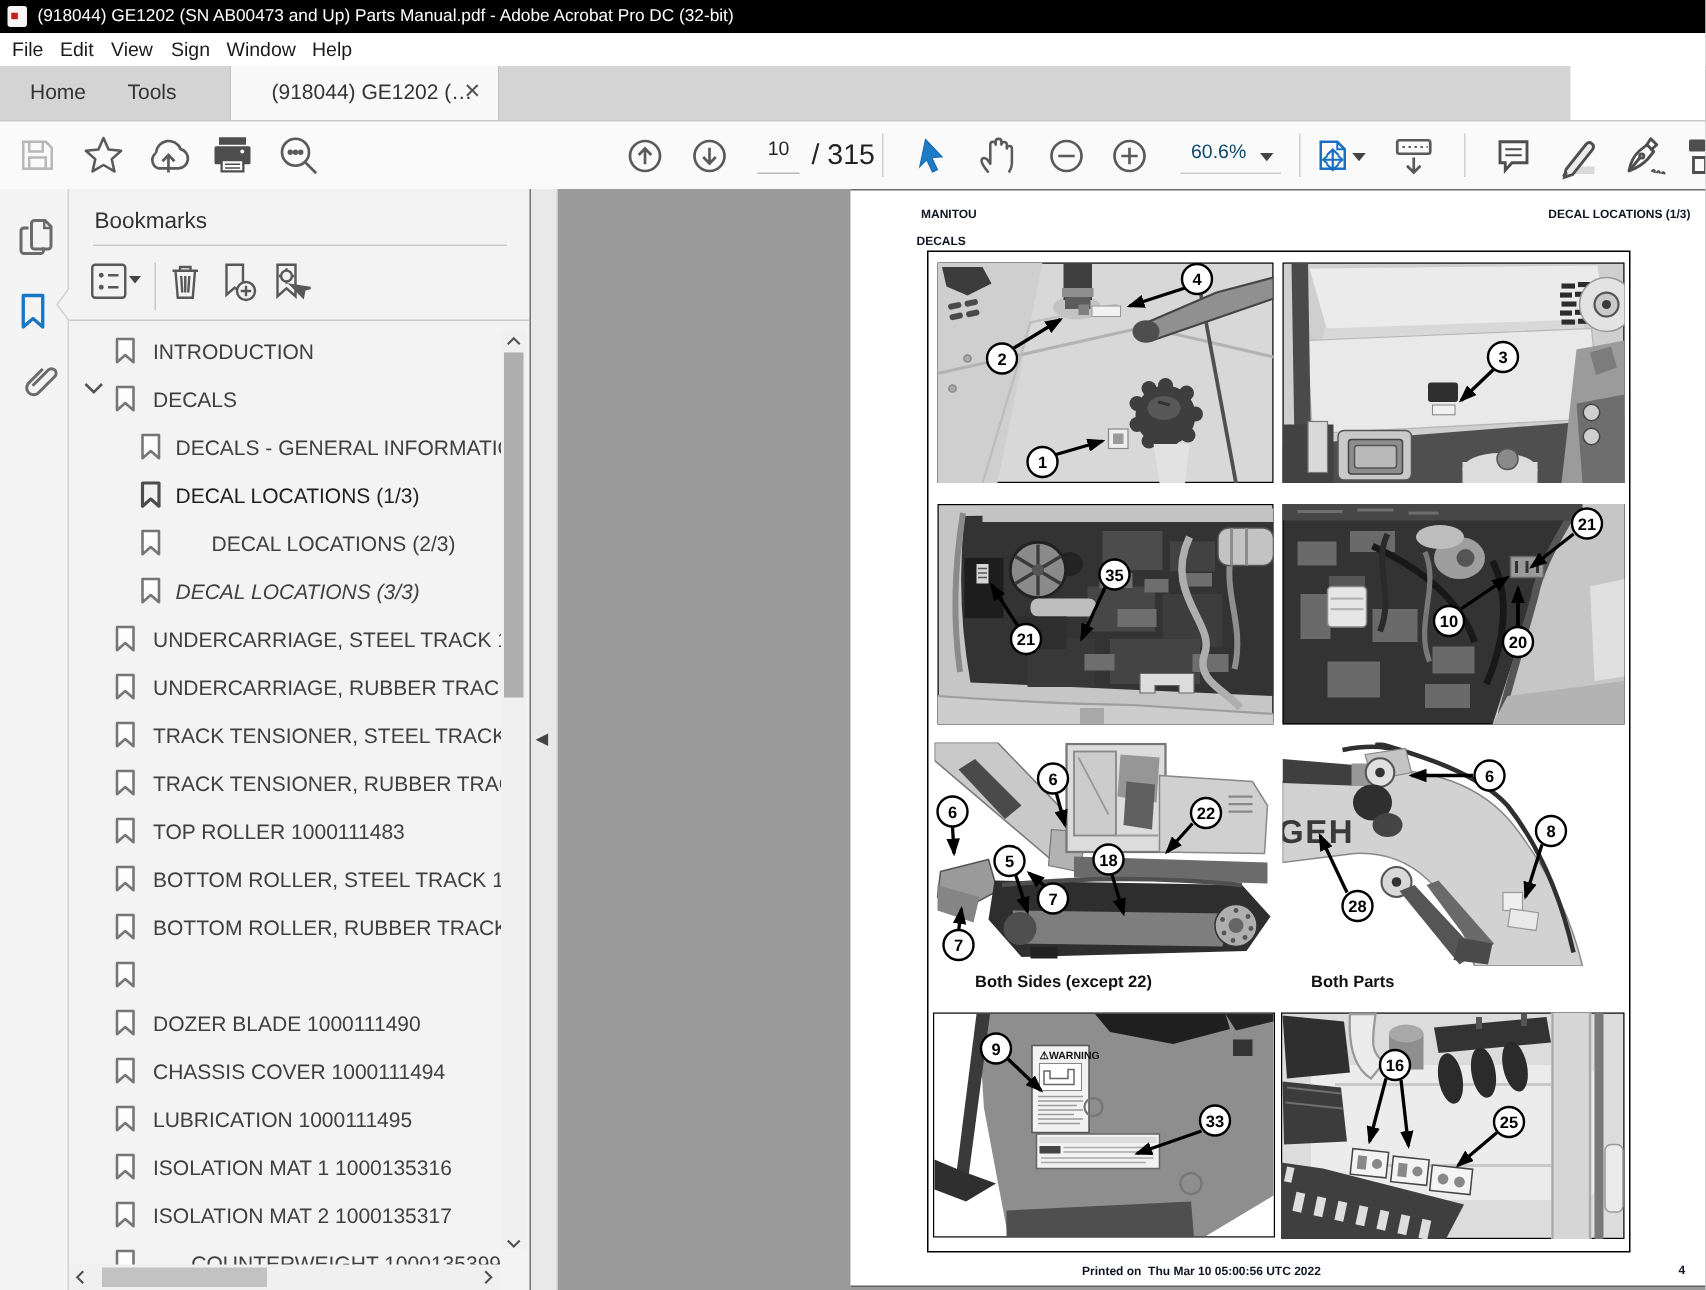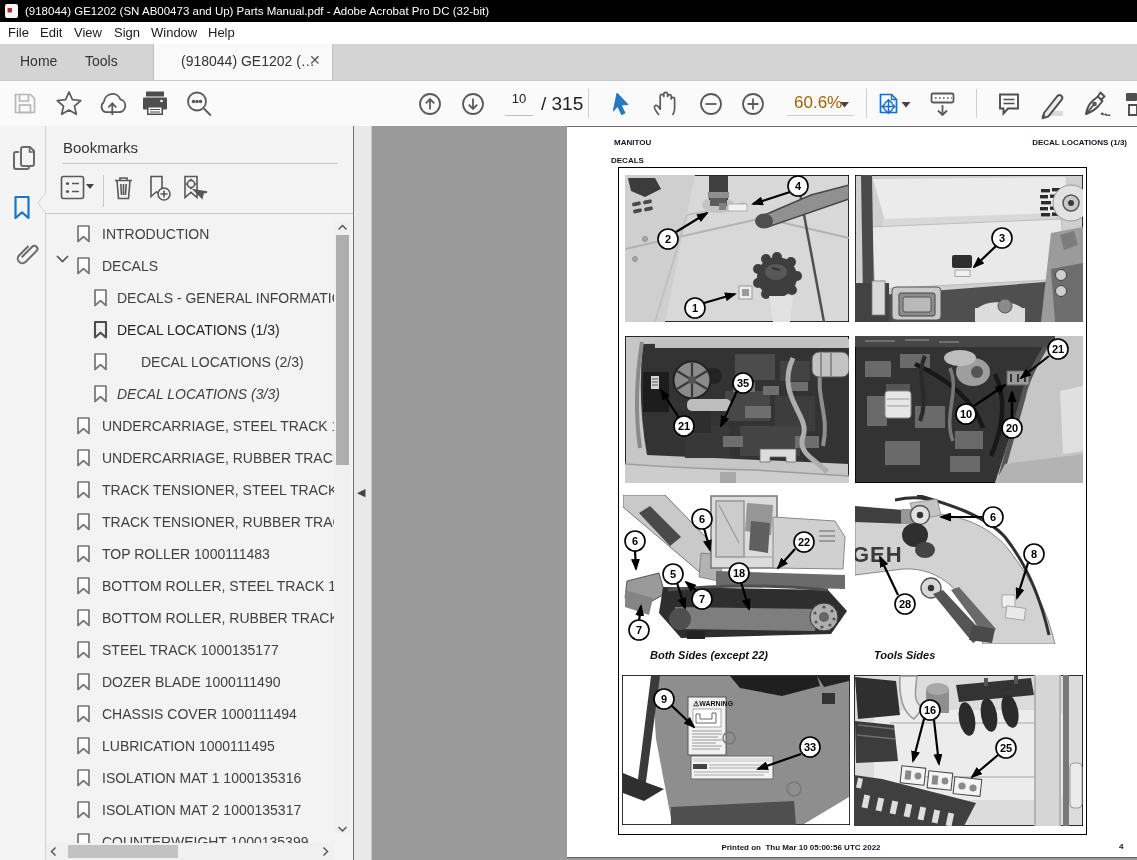--- a/index.html
+++ b/index.html
@@ -7,55 +7,55 @@
   .abs{position:absolute;}
   
   #titlebar{left:0;top:0;width:1137px;height:22px;background:#000;}
   #titlebar .ttext{position:absolute;left:25px;top:5px;color:#fff;font-size:11.5px;}
   #pdficon{position:absolute;left:5px;top:4px;width:13px;height:14px;background:#f6f6f6;border-radius:2px;}
   #pdficon span{position:absolute;left:2px;top:1px;color:#c11e1e;font-size:9px;font-weight:bold;}
   
   #menubar{left:0;top:22px;width:1137px;height:22px;background:#ffffff;color:#1a1a1a;font-size:13px;}
   #menubar span{position:absolute;top:3px;}
   
-  #tabbar{left:0;top:44px;width:1137px;height:36px;background:#d4d4d4;font-size:14px;color:#333;}
+  #tabbar{left:0;top:44px;width:1047px;height:36px;background:#d4d4d4;font-size:14px;color:#333;}
   #tabbar .tab{position:absolute;top:9px;}
   #activetab{position:absolute;left:153px;top:0;width:178px;height:36px;background:#f9f9f9;border-left:1px solid #c0c0c0;border-right:1px solid #c0c0c0;}
   #activetab .label{position:absolute;left:27px;top:9px;font-size:14px;color:#333;white-space:nowrap;}
   #activetab .x{position:absolute;left:155px;top:8px;font-size:14px;color:#555;}
   
   #toolbar{left:0;top:80px;width:1137px;height:45px;background:#fafafa;border-top:1px solid #c9c9c9;border-bottom:1px solid #d6d6d6;}
   #toolbar svg{position:absolute;}
   .tdivider{position:absolute;top:8px;width:1px;height:29px;background:#cfcfcf;}
   #pagenum{position:absolute;left:505px;top:91px;width:28px;height:24px;font-size:13px;color:#222;text-align:center;border-bottom:1px solid #bbb;}
   #pagetotal{position:absolute;left:541px;top:93px;font-size:19px;color:#222;}
-  #zoomtext{position:absolute;left:794px;top:93px;font-size:17px;color:#a16207;}
+  #zoomtext{position:absolute;left:794px;top:93px;font-size:13px;color:#0c4a6e;}
   #zoomline{position:absolute;left:787px;top:115px;width:67px;height:1px;background:#ccc;}
   
   #sidebar{left:0;top:126px;width:46px;height:734px;background:#f4f4f4;}
   
   #panel{left:46px;top:126px;width:307px;height:734px;background:#f3f3f3;border-right:6px solid #737373;}
   #paneltitle{position:absolute;left:17px;top:13px;font-size:15px;color:#333;}
   .hline{position:absolute;height:1px;background:#c9c9c9;}
   
-  #bmlist{position:absolute;left:0;top:95px;width:288px;}
+  #bmlist{position:absolute;left:0;top:95px;width:288px;text-align:right;}
   .bmrow{position:absolute;height:32px;white-space:nowrap;font-size:14px;color:#404040;}
   
   #vscroll{position:absolute;left:288px;top:95px;width:17px;height:612px;background:#f0f0f0;}
   #vthumb{position:absolute;left:2px;top:14px;width:13px;height:230px;background:#aeaeae;}
   #hscroll{position:absolute;left:0;top:717px;width:288px;height:17px;background:#f0f0f0;}
   #hthumb{position:absolute;left:22px;top:2px;width:110px;height:13px;background:#c2c2c2;}
   
   #docarea{left:354px;top:126px;width:783px;height:734px;background:#9a9a9a;}
   #rail{position:absolute;left:0px;top:0px;width:17px;height:734px;background:#e9e9e9;border-right:1px solid #c9c9c9;}
   #collapse{position:absolute;left:3px;top:360px;font-size:11px;color:#444;}
   #page{position:absolute;left:213px;top:0px;width:570px;height:730px;background:#ffffff;border-top:1px solid #6b6b6b;border-bottom:1px solid #606060;}
   .pageheader{position:absolute;font-size:8px;font-weight:bold;color:#101524;padding-left:36px;}
   #figbox{position:absolute;left:51px;top:40px;width:467px;height:666px;border:1px solid #000;}
-  .caption{position:absolute;font-size:11px;font-weight:bold;color:#111;white-space:nowrap;font-style:italic;}
+  .caption{position:absolute;font-size:11px;font-weight:bold;color:#111;white-space:nowrap;}
   #footer{position:absolute;left:0px;top:716px;width:468px;text-align:center;font-size:8px;font-weight:bold;color:#101524;}
   #pgnum4{position:absolute;left:552px;top:715px;font-size:8px;font-weight:bold;color:#101524;}
   .photo{position:absolute;}
 </style>
 </head>
 <body>
 
 <div class="abs" id="titlebar">
   <div id="pdficon">
       <span>■</span>
@@ -268,21 +268,20 @@
     <div class="bmrow" style="left:71px;top:101px;color:#1f1f1f;">DECAL LOCATIONS (1/3)</div>
     <div class="bmrow" style="left:71px;top:133px;margin-left:24px;">DECAL LOCATIONS (2/3)</div>
     <div class="bmrow" style="left:71px;top:165px;font-style:italic;">DECAL LOCATIONS (3/3)</div>
     <div class="bmrow" style="left:56px;top:197px;width:232px;overflow:hidden;">UNDERCARRIAGE, STEEL TRACK 1000</div>
     <div class="bmrow" style="left:56px;top:229px;width:232px;overflow:hidden;">UNDERCARRIAGE, RUBBER TRACK</div>
     <div class="bmrow" style="left:56px;top:261px;width:232px;overflow:hidden;">TRACK TENSIONER, STEEL TRACK 1</div>
     <div class="bmrow" style="left:56px;top:293px;width:232px;overflow:hidden;">TRACK TENSIONER, RUBBER TRACK</div>
     <div class="bmrow" style="left:56px;top:325px;">TOP ROLLER 1000111483</div>
     <div class="bmrow" style="left:56px;top:357px;width:232px;overflow:hidden;">BOTTOM ROLLER, STEEL TRACK 100</div>
     <div class="bmrow" style="left:56px;top:389px;width:232px;overflow:hidden;">BOTTOM ROLLER, RUBBER TRACK</div>
-    <div class="bmrow" style="left:56px;top:421px;">STEEL TRACK 1000135177</div>
     <div class="bmrow" style="left:56px;top:453px;">DOZER BLADE 1000111490</div>
     <div class="bmrow" style="left:56px;top:485px;">CHASSIS COVER 1000111494</div>
     <div class="bmrow" style="left:56px;top:517px;">LUBRICATION 1000111495</div>
     <div class="bmrow" style="left:56px;top:549px;">ISOLATION MAT 1 1000135316</div>
     <div class="bmrow" style="left:56px;top:581px;">ISOLATION MAT 2 1000135317</div>
     <div class="bmrow" style="left:56px;top:613px;width:232px;overflow:hidden;">COUNTERWEIGHT 1000135399</div>
   </div>
   <div id="vscroll">
       <div id="vthumb"></div>
     <svg width="17" height="622" style="position:absolute;left:0;top:0;">
@@ -488,21 +487,21 @@
       <line x1="119" y1="70" x2="150" y2="49" stroke="#000" stroke-width="2.2" marker-end="url(#ah)"></line>
       <line x1="157" y1="82" x2="157" y2="56" stroke="#000" stroke-width="2.5" marker-end="url(#ah)"></line>
       <circle cx="203" cy="13" r="10" fill="#fff" stroke="#000" stroke-width="1.6"></circle>
       <text x="203" y="17" font-size="11" font-weight="bold" text-anchor="middle" fill="#000">21</text>
       <circle cx="111" cy="78" r="10" fill="#fff" stroke="#000" stroke-width="1.6"></circle>
       <text x="111" y="82" font-size="11" font-weight="bold" text-anchor="middle" fill="#000">10</text>
       <circle cx="157" cy="92" r="10" fill="#fff" stroke="#000" stroke-width="1.6"></circle>
       <text x="157" y="96" font-size="11" font-weight="bold" text-anchor="middle" fill="#000">20</text>
     </svg>
     <div class="caption" style="left:83px;top:522px;">Both Sides (except 22)</div>
-    <div class="caption" style="left:307px;top:522px;">Tools Sides</div>
+    <div class="caption" style="left:307px;top:522px;">Both Parts</div>
     <svg class="photo" style="left:56px;top:368px;" width="226" height="149" viewBox="0 0 226 149">
       <polygon points="0,0 42,0 100,60 80,80 0,12" fill="#c9c9c9" stroke="#777" stroke-width="1"></polygon>
       <polygon points="16,18 27,11 58,42 47,51" fill="#4a4a4a"></polygon>
       <polygon points="78,58 102,60 96,86 76,82" fill="#b2b2b2" stroke="#777" stroke-width="0.8"></polygon>
       <polygon points="4,86 36,78 42,99 18,112 2,103" fill="#9a9a9a" stroke="#555" stroke-width="1"></polygon>
       <polygon points="2,95 30,103 26,120 2,112" fill="#858585"></polygon>
       <rect x="88" y="1" width="66" height="72" fill="#dcdcdc" stroke="#777" stroke-width="1.5"></rect>
       <rect x="93" y="6" width="28" height="56" fill="#cccccc" stroke="#888" stroke-width="1.2"></rect>
       <polygon points="124,8 150,10 148,40 122,36" fill="#969696"></polygon>
       <polygon points="128,26 147,28 145,58 126,55" fill="#5f5f5f"></polygon>

